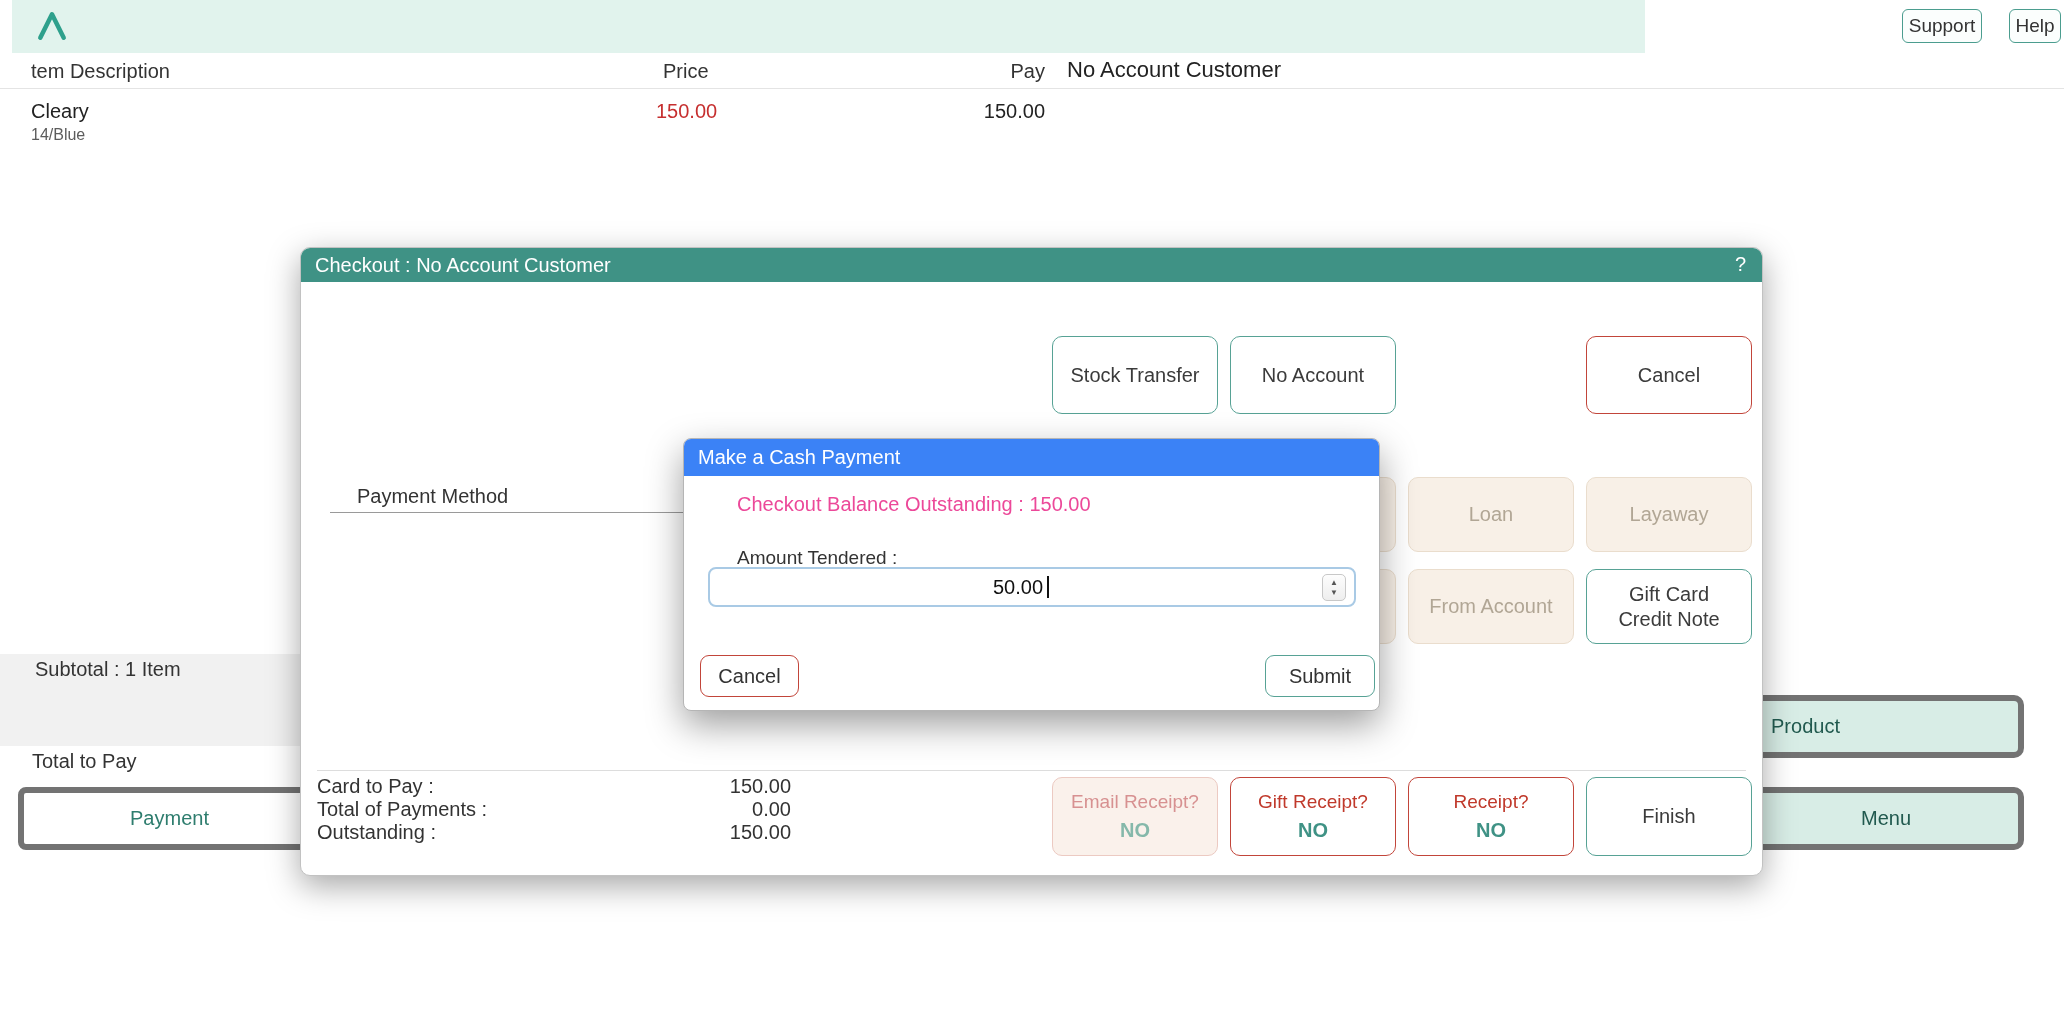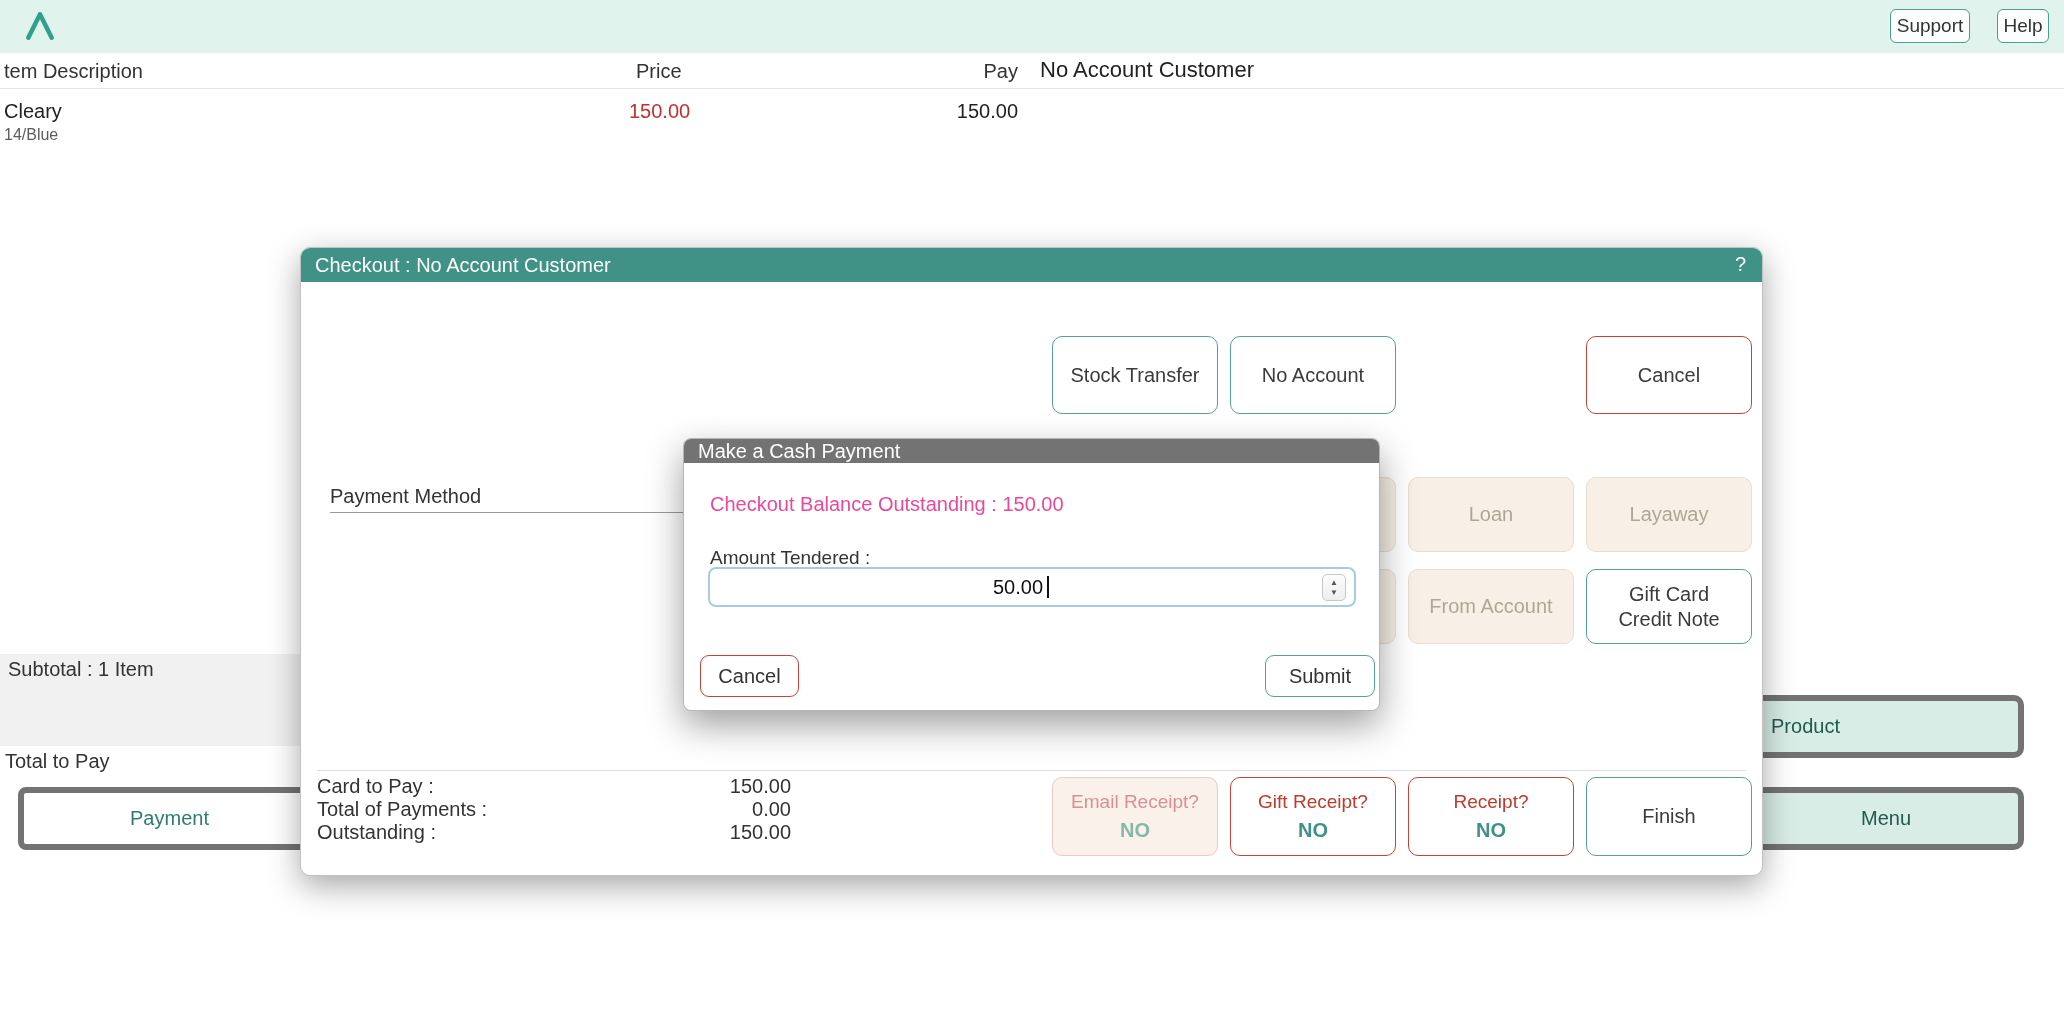--- a/index.html
+++ b/index.html
@@ -1,28 +1,28 @@
 <!DOCTYPE html>
 <html><head>
 <meta charset="utf-8">
 <style>
   html,body{margin:0;padding:0;background:#fff;}
   body{font-family:"Liberation Sans",sans-serif;color:#333;}
   .stage{position:relative;width:2064px;height:1030px;background:#fff;overflow:hidden;}
 
   
-  .topbar{position:absolute;left:0;top:0;width:2064px;height:53px;background:#E1F3ED;}
+  .topbar{position:absolute;left:12px;top:0;width:1633px;height:53px;background:#E1F3ED;}
   .logo{position:absolute;left:22px;top:8px;width:36px;height:36px;}
   .pill-btn{position:absolute;top:9px;height:34px;box-sizing:border-box;display:flex;align-items:center;justify-content:center;
     background:#fbfefd;border:1px solid #4B9D8F;border-radius:6px;font-size:19px;color:#333;cursor:pointer;}
   .support-btn{left:1890px;width:80px;}
   .help-btn{left:1997px;width:52px;}
 
   
-  .txt{position:absolute;white-space:nowrap;}
+  .txt{position:absolute;white-space:nowrap;margin-left:27px;}
   .col-item{left:4px;top:60px;font-size:20px;color:#333;}
   .col-price{left:636px;top:60px;font-size:20px;color:#333;}
   .col-pay{left:900px;top:60px;width:118px;text-align:right;font-size:20px;color:#333;}
   .customer-name{left:1040px;top:57px;font-size:22px;color:#222;}
   .header-line{position:absolute;left:0;top:88px;width:2064px;height:1px;background:#E4E4E4;}
   .row-name{left:4px;top:100px;font-size:20px;color:#222;}
   .row-variant{left:4px;top:126px;font-size:16px;color:#5c5c5c;}
   .row-price{left:629px;top:100px;font-size:20px;color:#C62F2F;}
   .row-pay{left:900px;top:100px;width:118px;text-align:right;font-size:20px;color:#222;}
 
@@ -63,21 +63,21 @@
   .receipt .r-lab{font-size:19px;color:#C0392B;}
   .receipt .r-val{font-size:20px;font-weight:bold;color:#3F9285;}
   .receipt.muted{background:#FAF1EB;border-color:#ECCAC2;}
   .receipt.muted .r-lab{color:#D79191;}
   .receipt.muted .r-val{color:#85B8AA;}
   .finish-btn{top:529px;height:79px;}
 
   
   .dialog{position:absolute;left:382px;top:190px;width:695px;height:271px;background:#fff;border:1px solid #b5b5b5;
     border-radius:8px;box-shadow:0 14px 36px rgba(0,0,0,0.38);z-index:20;}
-  .dialog-header{position:absolute;left:0;top:0;width:100%;height:24px;background:#737373;border-radius:7px 7px 0 0;
+  .dialog-header{position:absolute;left:0;top:0;width:100%;height:37px;background:#3b82f6;border-radius:7px 7px 0 0;
     display:flex;align-items:center;}
   .dialog-title{margin-left:14px;font-size:20px;color:#fff;}
   .dlg-balance{left:26px;top:54px;font-size:20px;color:#ec4899;}
   .dlg-amount-label{left:26px;top:108px;font-size:19px;color:#333;}
   .amount-wrap{position:absolute;left:24px;top:128px;width:648px;height:40px;box-sizing:border-box;
     border:2px solid #A9CAE5;border-radius:8px;background:#fff;}
   .amount-input{position:absolute;left:0;top:0;width:100%;height:100%;border:none;outline:none;background:transparent;
     text-align:center;font-size:20px;color:#111;font-family:"Liberation Sans",sans-serif;box-sizing:border-box;padding:0 40px 0 12px;}
   .caret{position:absolute;left:calc(50% + 15px);top:7px;width:1.5px;height:22px;background:#111;}
   .stepper{position:absolute;right:8px;top:5px;width:24px;height:27px;box-sizing:border-box;border:1px solid #c8c8c8;border-radius:5px;

